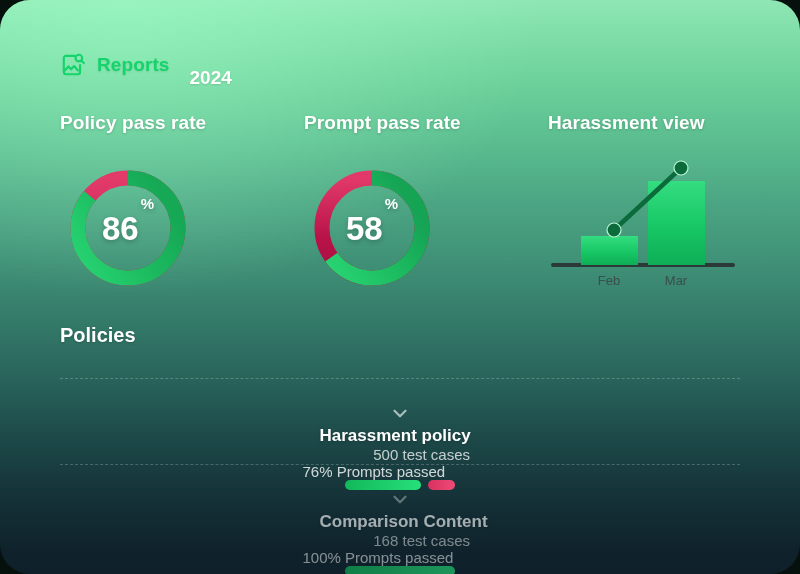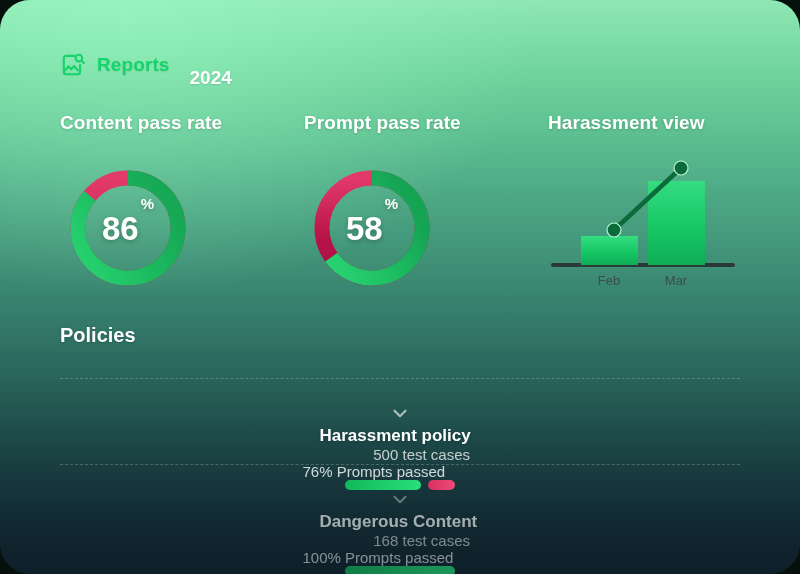--- a/index.html
+++ b/index.html
@@ -241,21 +241,21 @@
         <path d="M19.8 8l2.2 2.2"></path>
       </svg>
     </span>
     <span class="reports-label">Reports</span>
     <span class="year-label">2024</span>
   </div>
 
   <div class="metrics">
 
     <div class="metric">
-      <div class="metric-title">Content pass rate</div>
+      <div class="metric-title">Policy pass rate</div>
       <div class="donut-wrap">
         <svg width="124" height="124" viewBox="0 0 124 124">
           <defs>
             <linearGradient id="g1" x1="0" y1="0" x2="0.6" y2="1">
               <stop offset="0%" stop-color="#28d673"></stop>
               <stop offset="55%" stop-color="#1cbb60"></stop>
               <stop offset="100%" stop-color="#16a855"></stop>
             </linearGradient>
             <linearGradient id="p1" x1="0" y1="0" x2="0" y2="1">
               <stop offset="0%" stop-color="#e23b69"></stop>
@@ -349,20 +349,20 @@
   </div>
 
   <div class="divider d2"></div>
 
   <div class="policy-row r2">
     <span class="chev">
       <svg width="22" height="22" viewBox="0 0 24 24" fill="none" stroke="rgba(255,255,255,.55)" stroke-width="2.4" stroke-linecap="round" stroke-linejoin="round">
         <path d="M6 9.5L12 15.5L18 9.5"></path>
       </svg>
     </span>
-    <span class="policy-name">Dangerous Content</span>
+    <span class="policy-name">Comparison Content</span>
     <span class="policy-cases">168 test cases</span>
     <span class="policy-passed">100% Prompts passed</span>
     <span class="bars">
       <span class="bar green" style="width:110px"></span>
     </span>
   </div>
 </div>
 
 </body></html>

